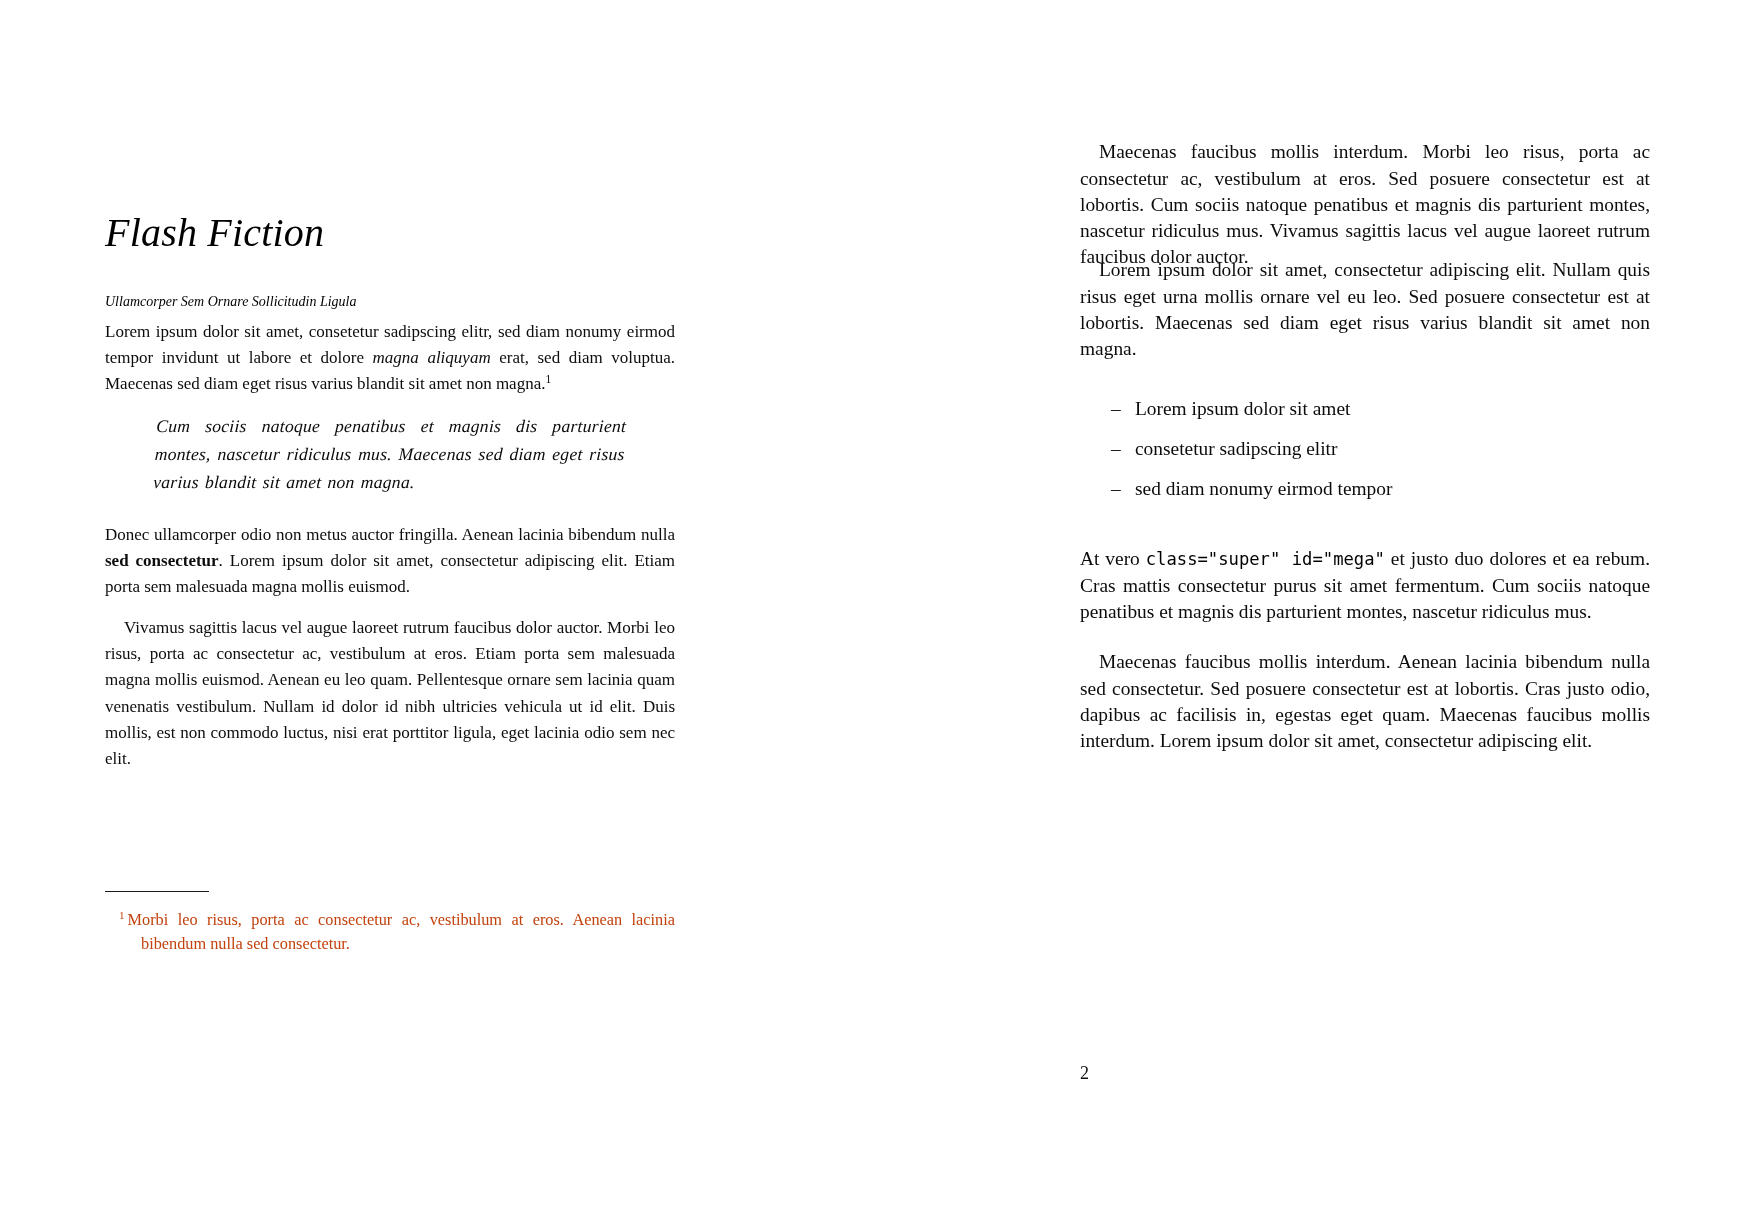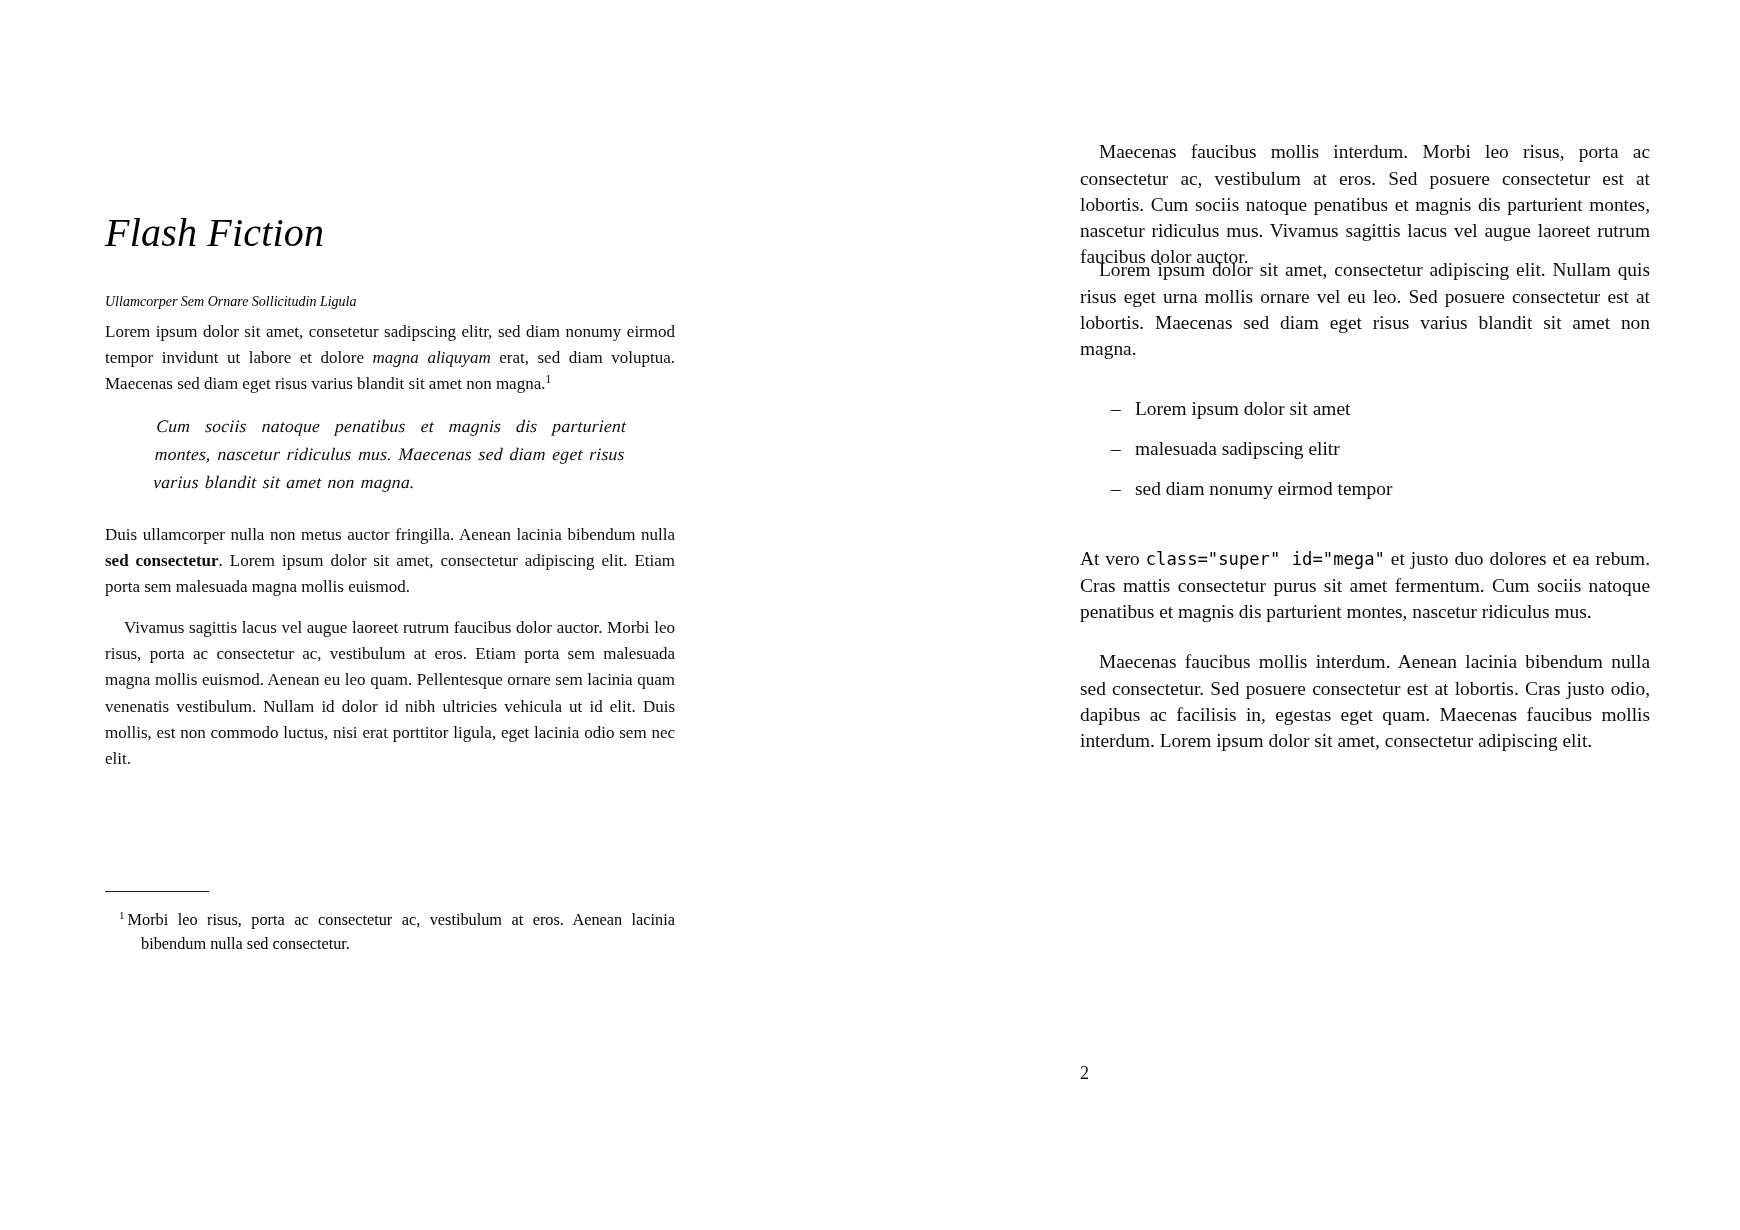--- a/index.html
+++ b/index.html
@@ -93,21 +93,21 @@
   }
 
   .footnote {
     position: absolute;
     left: 105px;
     top: 908px;
     width: 570px;
     font-size: 16.3px;
     line-height: 24px;
     text-align: justify;
-    color: #000000;
+    color: #c2410c;
   }
   .footnote .fn-body {
     display: block;
     padding-left: 36px;
     text-indent: -22px;
   }
   sup.fn-mark {
     font-size: 0.68em;
     vertical-align: 0.55em;
     line-height: 0;
@@ -168,37 +168,37 @@
 <div class="page">
 
   <h1 class="doc-title">Flash Fiction</h1>
 
   <div class="section-heading">Ullamcorper Sem Ornare Sollicitudin Ligula</div>
 
   <p class="body-block" style="top:302px;"><span>Lorem ipsum dolor sit amet, consetetur sadipscing elitr, sed diam nonumy eirmod tempor invidunt ut labore et dolore </span><i>magna aliquyam</i><span> erat, sed diam voluptua. Maecenas sed diam eget risus varius blandit sit amet non magna.</span><sup class="fn-mark">1</sup></p>
 
   <div class="quote-block" style="top:412px;">Cum sociis natoque penatibus et magnis dis parturient montes, nascetur ridiculus mus. Maecenas sed diam eget risus varius blandit sit amet non magna.</div>
 
-  <p class="body-block" style="top:505px;"><span>Duis ullamcorper nulla non metus auctor fringilla. Aenean lacinia bibendum nulla </span><b>sed consectetur</b><span>. Lorem ipsum dolor sit amet, consectetur adipiscing elit. Etiam porta sem malesuada magna mollis euismod.</span></p>
+  <p class="body-block" style="top:505px;"><span>Donec ullamcorper odio non metus auctor fringilla. Aenean lacinia bibendum nulla </span><b>sed consectetur</b><span>. Lorem ipsum dolor sit amet, consectetur adipiscing elit. Etiam porta sem malesuada magna mollis euismod.</span></p>
 
   <p class="body-block p-indent" style="top:598px;">Vivamus sagittis lacus vel augue laoreet rutrum faucibus dolor auctor. Morbi leo risus, porta ac consectetur ac, vestibulum at eros. Etiam porta sem malesuada magna mollis euismod. Aenean eu leo quam. Pellentesque ornare sem lacinia quam venenatis vestibulum. Nullam id dolor id nibh ultricies vehicula ut id elit. Duis mollis, est non commodo luctus, nisi erat porttitor ligula, eget lacinia odio sem nec elit.</p>
 
   <div class="fn-rule"></div>
 
   <div class="footnote">
       <span class="fn-body"><sup class="fn-mark">1</sup><span>Morbi leo risus, porta ac consectetur ac, vestibulum at eros. Aenean lacinia bibendum nulla sed consectetur.</span></span>
     </div>
 
   <p class="r-block p-indent" style="top:238px;">Lorem ipsum dolor sit amet, consectetur adipiscing elit. Nullam quis risus eget urna mollis ornare vel eu leo. Sed posuere consectetur est at lobortis. Maecenas sed diam eget risus varius blandit sit amet non magna.</p>
 
   <p class="r-block p-indent" style="top:120px;">Maecenas faucibus mollis interdum. Morbi leo risus, porta ac consectetur ac, vestibulum at eros. Sed posuere consectetur est at lobortis. Cum sociis natoque penatibus et magnis dis parturient montes, nascetur ridiculus mus. Vivamus sagittis lacus vel augue laoreet rutrum faucibus dolor auctor.</p>
 
   <ul class="dash-list" style="top:396px;">
     <li><span class="dash">–</span><span>Lorem ipsum dolor sit amet</span></li>
-    <li><span class="dash">–</span><span>malesuada sadipscing elitr</span></li>
+    <li><span class="dash">–</span><span>consetetur sadipscing elitr</span></li>
     <li><span class="dash">–</span><span>sed diam nonumy eirmod tempor</span></li>
   </ul>
 
   <p class="r-block" style="top:527px;"><span>At vero </span><code>class="super"</code><code>  </code><code>id="mega"</code><span> et justo duo dolores et ea rebum. Cras mattis consectetur purus sit amet fermentum. Cum sociis natoque penatibus et magnis dis parturient montes, nascetur ridiculus mus.</span></p>
 
   <p class="r-block p-indent" style="top:630px;">Maecenas faucibus mollis interdum. Aenean lacinia bibendum nulla sed consectetur. Sed posuere consectetur est at lobortis. Cras justo odio, dapibus ac facilisis in, egestas eget quam. Maecenas faucibus mollis interdum. Lorem ipsum dolor sit amet, consectetur adipiscing elit.</p>
 
   <div class="page-number">2</div>
 
 </div>

